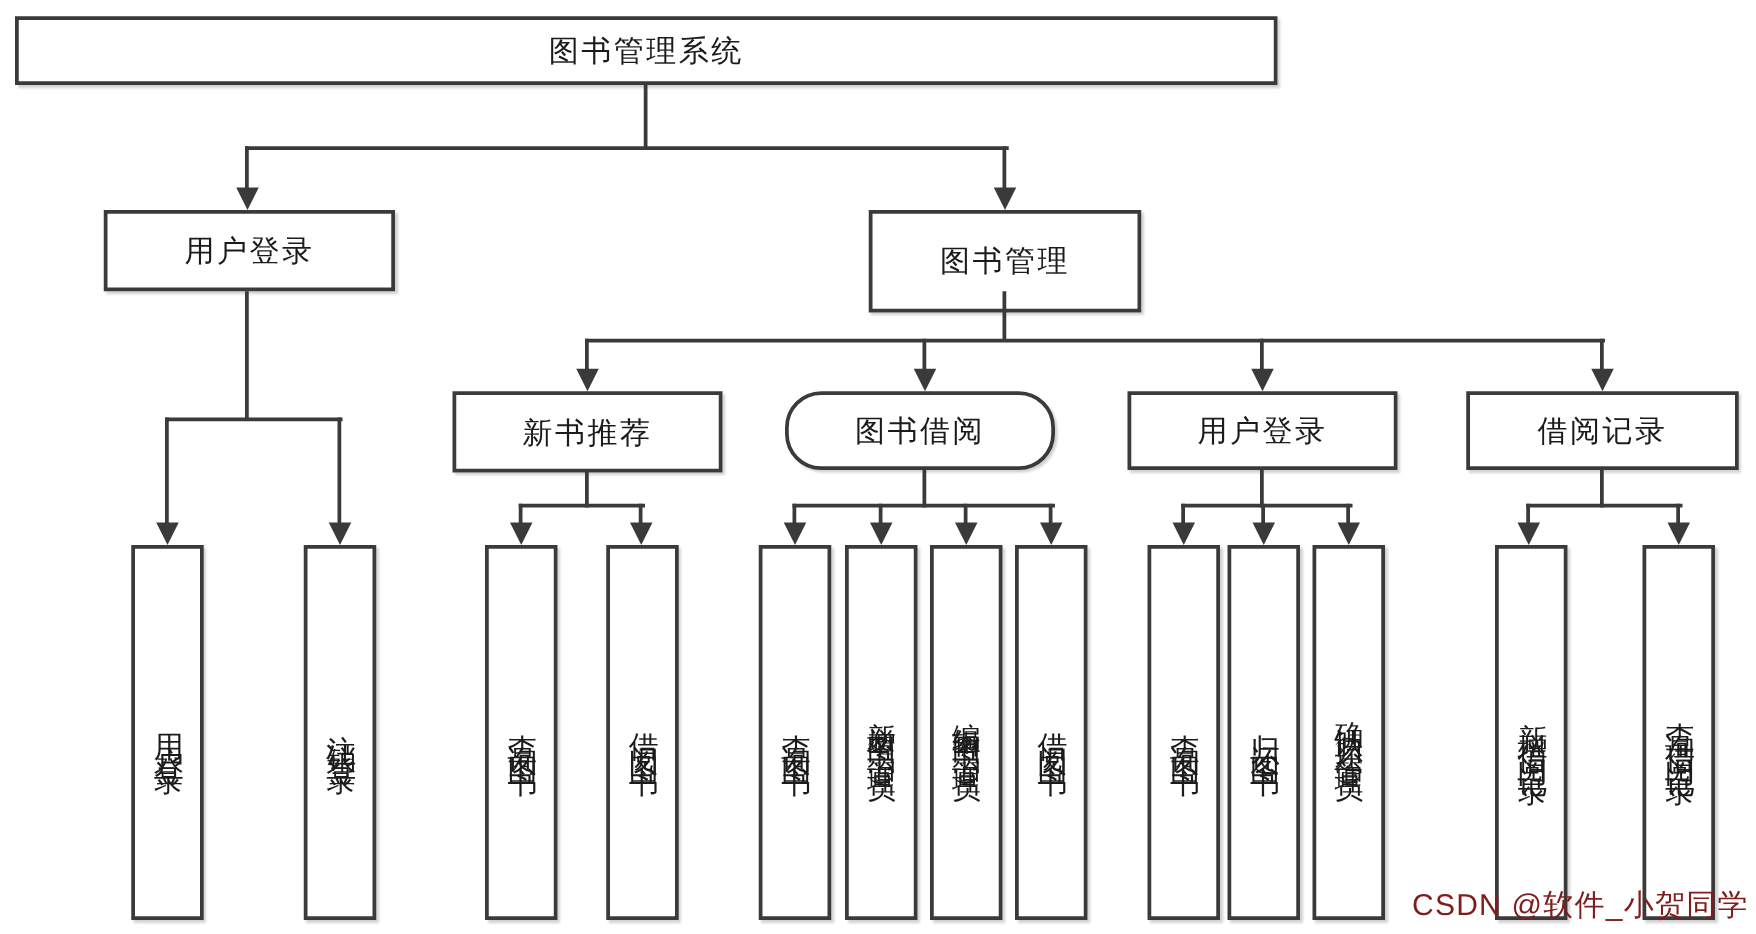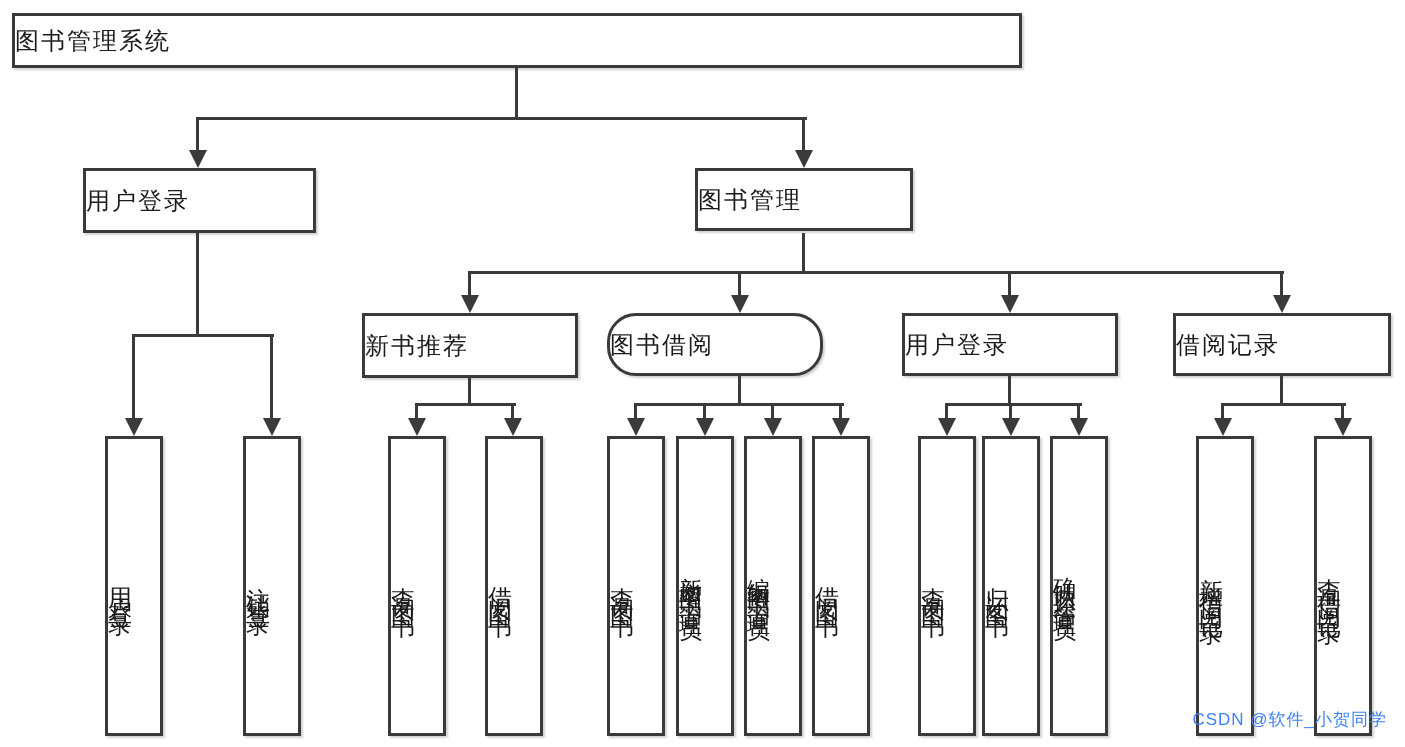--- a/index.html
+++ b/index.html
@@ -3,38 +3,38 @@
 <meta charset="utf-8">
 <style>
   html,body { margin:0; padding:0; background:#ffffff; }
   .canvas {
     position:relative; width:1405px; height:747px; background:#ffffff;
     font-family:"Liberation Sans", sans-serif; overflow:hidden;
   }
   .box {
     position:absolute; box-sizing:border-box;
     border:3px solid #3a3a3a; background:#ffffff;
-    display:flex; align-items:center; justify-content:flex-start;
+    display:flex; align-items:center; justify-content:center;
     color:#1b1b1b; box-shadow:2px 2px 2px rgba(0,0,0,0.18);
   }
   .hlabel { font-size:24px; letter-spacing:2px; white-space:nowrap; }
   .vtext {
     writing-mode:vertical-rl; text-orientation:mixed;
     font-size:24px; letter-spacing:9px; line-height:1;
   }
   .vtext.long { font-size:23px; letter-spacing:6px; }
   .line { position:absolute; background:#3a3a3a; }
   .arrow {
     position:absolute; width:0; height:0;
     border-left:9px solid transparent; border-right:9px solid transparent;
     border-top:18px solid #3a3a3a;
   }
   .watermark {
-    position:absolute; right:18px; top:708px;
-    font-size:17px; color:#3b82f6; letter-spacing:1px; white-space:nowrap;
+    position:absolute; right:6px; top:708px;
+    font-size:24px; color:#7f1d1d; letter-spacing:1px; white-space:nowrap;
   }
 </style>
 </head>
 <body>
 
 <div class="canvas">
 
   <div class="box" style="left:12px;top:13px;width:1010px;height:55px;">
     <span class="hlabel">图书管理系统</span>
   </div>
@@ -42,21 +42,21 @@
   <div class="line" style="left:515px;top:68px;width:3px;height:50px;"></div>
   <div class="line" style="left:196px;top:117px;width:611px;height:3px;"></div>
   <div class="line" style="left:196px;top:117px;width:3px;height:34px;"></div>
   <div class="arrow" style="left:189px;top:150px;"></div>
   <div class="line" style="left:802px;top:117px;width:3px;height:34px;"></div>
   <div class="arrow" style="left:795px;top:150px;"></div>
 
   <div class="box" style="left:83px;top:168px;width:233px;height:65px;">
     <span class="hlabel">用户登录</span>
   </div>
-  <div class="box" style="left:695px;top:168px;width:218px;height:63px;">
+  <div class="box" style="left:695px;top:168px;width:218px;height:82px;">
     <span class="hlabel">图书管理</span>
   </div>
 
   <div class="line" style="left:196px;top:233px;width:3px;height:103px;"></div>
   <div class="line" style="left:132px;top:334px;width:142px;height:3px;"></div>
   <div class="line" style="left:132px;top:334px;width:3px;height:85px;"></div>
   <div class="arrow" style="left:125px;top:418px;"></div>
   <div class="line" style="left:270px;top:334px;width:3px;height:85px;"></div>
   <div class="arrow" style="left:263px;top:418px;"></div>
 
@@ -67,21 +67,21 @@
   <div class="line" style="left:738px;top:271px;width:3px;height:25px;"></div>
   <div class="arrow" style="left:731px;top:295px;"></div>
   <div class="line" style="left:1008px;top:271px;width:3px;height:25px;"></div>
   <div class="arrow" style="left:1001px;top:295px;"></div>
   <div class="line" style="left:1280px;top:271px;width:3px;height:25px;"></div>
   <div class="arrow" style="left:1273px;top:295px;"></div>
 
   <div class="box" style="left:362px;top:313px;width:216px;height:65px;">
     <span class="hlabel">新书推荐</span>
   </div>
-  <div class="box" style="left:607px;top:313px;width:216px;height:63px;border-radius:29px;">
+  <div class="box" style="left:628px;top:313px;width:216px;height:63px;border-radius:29px;">
     <span class="hlabel">图书借阅</span>
   </div>
   <div class="box" style="left:902px;top:313px;width:216px;height:63px;">
     <span class="hlabel">用户登录</span>
   </div>
   <div class="box" style="left:1173px;top:313px;width:218px;height:63px;">
     <span class="hlabel">借阅记录</span>
   </div>
 
   <div class="line" style="left:468px;top:376px;width:3px;height:30px;"></div>

